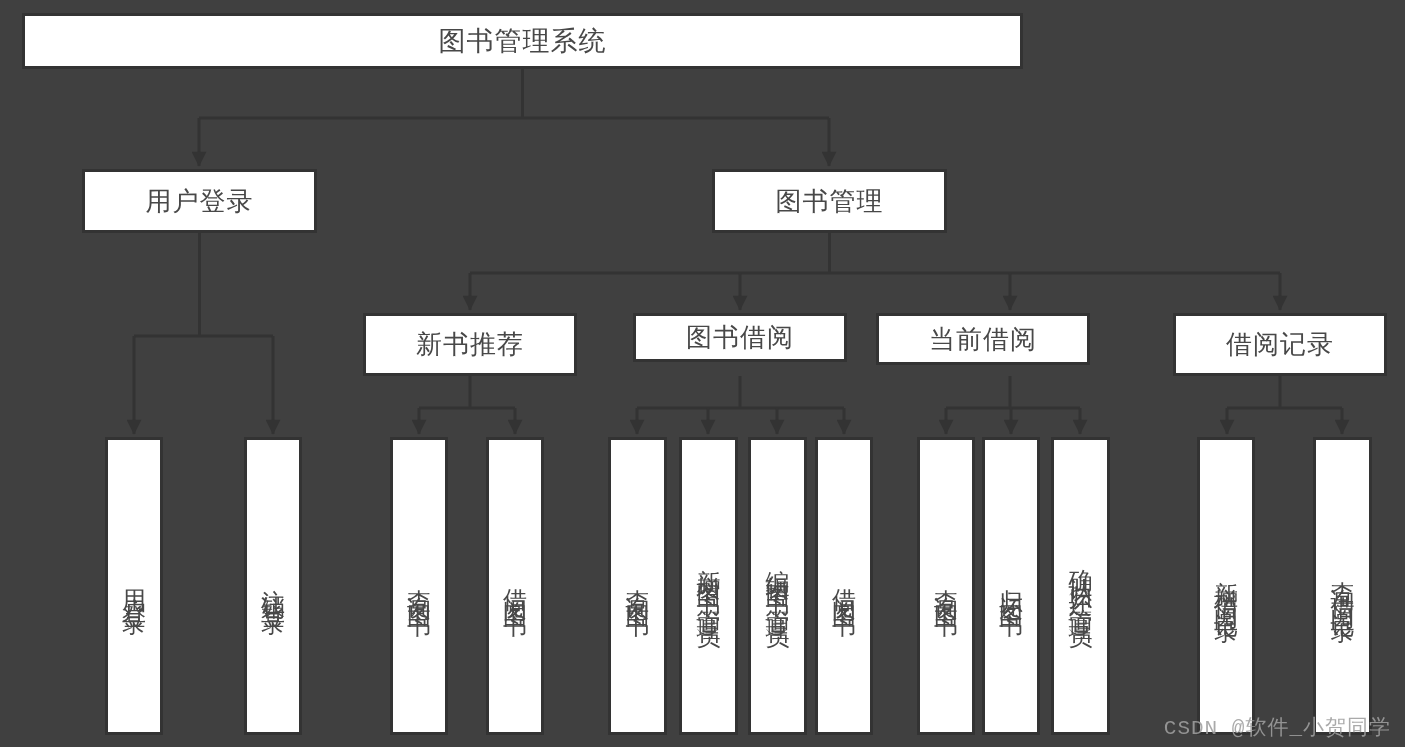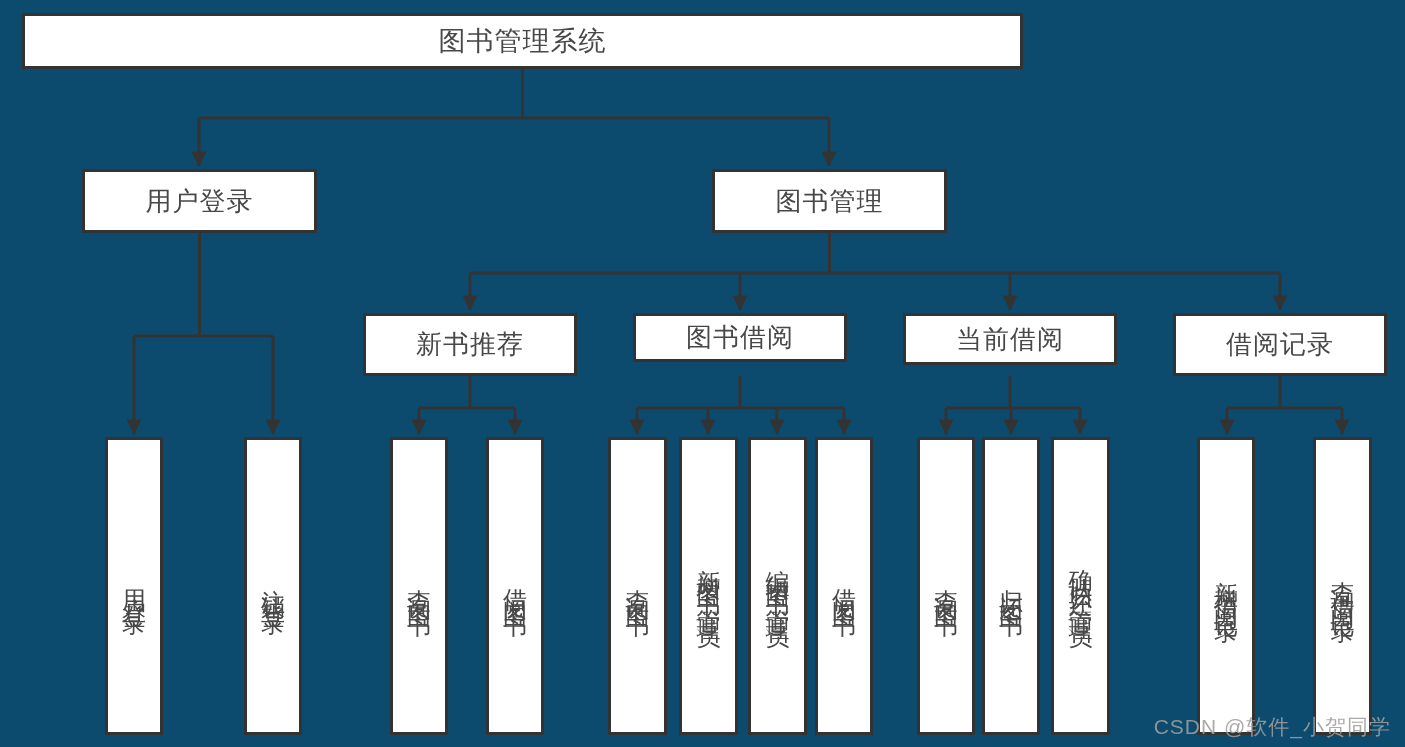--- a/index.html
+++ b/index.html
@@ -5,21 +5,21 @@
   html, body {
     margin: 0;
     padding: 0;
     background: #ffffff;
     font-family: "Liberation Sans", "DejaVu Sans", sans-serif;
   }
   #stage {
     position: relative;
     width: 1405px;
     height: 747px;
-    background: #0c4a6e;
+    background: #404040;
     overflow: hidden;
   }
   #wires {
     position: absolute;
     left: 0;
     top: 0;
     pointer-events: none;
   }
   .box {
     position: absolute;
@@ -49,20 +49,21 @@
   }
   .watermark {
     position: absolute;
     right: 14px;
     bottom: 6px;
     font-size: 21px;
     color: rgba(158, 158, 158, 0.88);
     letter-spacing: 1px;
     white-space: nowrap;
     z-index: 5;
+    font-family: Liberation Mono, monospace;
   }
 </style>
 </head>
 <body>
 
 <div id="stage">
 
   <svg id="wires" width="1405" height="747" viewBox="0 0 1405 747">
     <defs>
       <marker id="arrow" viewBox="0 0 10 10" refX="9.5" refY="5" markerUnits="userSpaceOnUse" markerWidth="20" markerHeight="15" orient="auto">
@@ -131,21 +132,21 @@
   <div class="box h" style="left:712px;top:169px;width:235px;height:64px">
     <span>图书管理</span>
   </div>
 
   <div class="box h" style="left:363px;top:313px;width:214px;height:63px">
     <span>新书推荐</span>
   </div>
   <div class="box h" style="left:633px;top:313px;width:214px;height:49px">
     <span>图书借阅</span>
   </div>
-  <div class="box h" style="left:903px;top:313px;width:214px;height:52px">
+  <div class="box h" style="left:876px;top:313px;width:214px;height:52px">
     <span>当前借阅</span>
   </div>
   <div class="box h" style="left:1173px;top:313px;width:214px;height:63px">
     <span>借阅记录</span>
   </div>
 
   <div class="box v" style="left:105px;top:437px;width:58px;height:298px">
     <span>用户登录</span>
   </div>
   <div class="box v" style="left:244px;top:437px;width:58px;height:298px">

